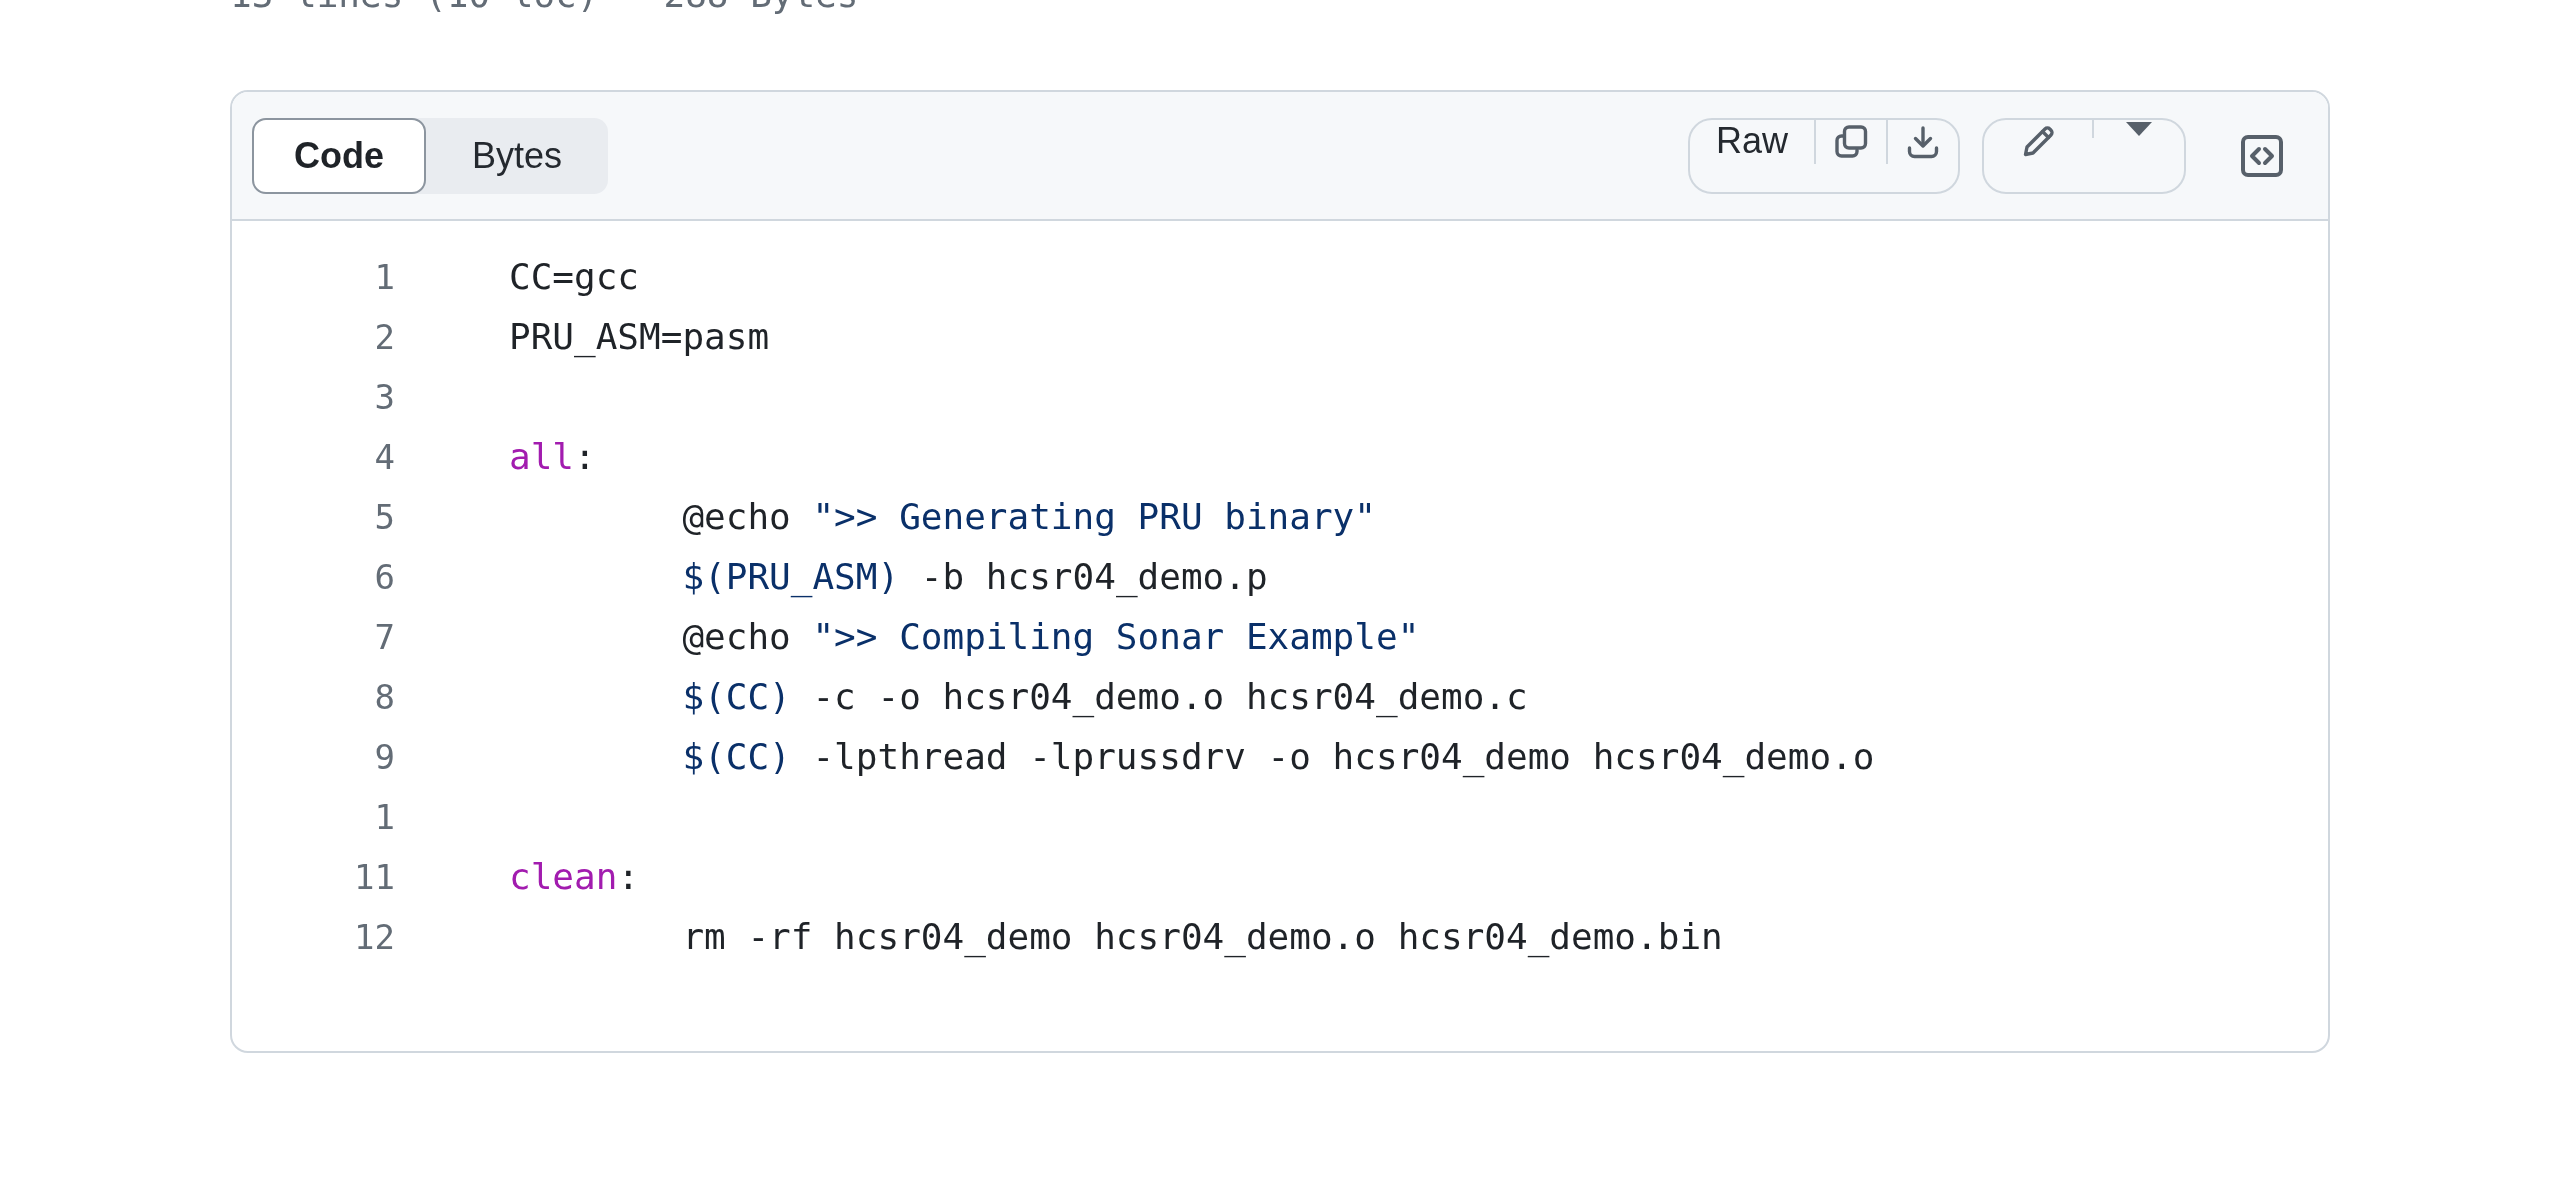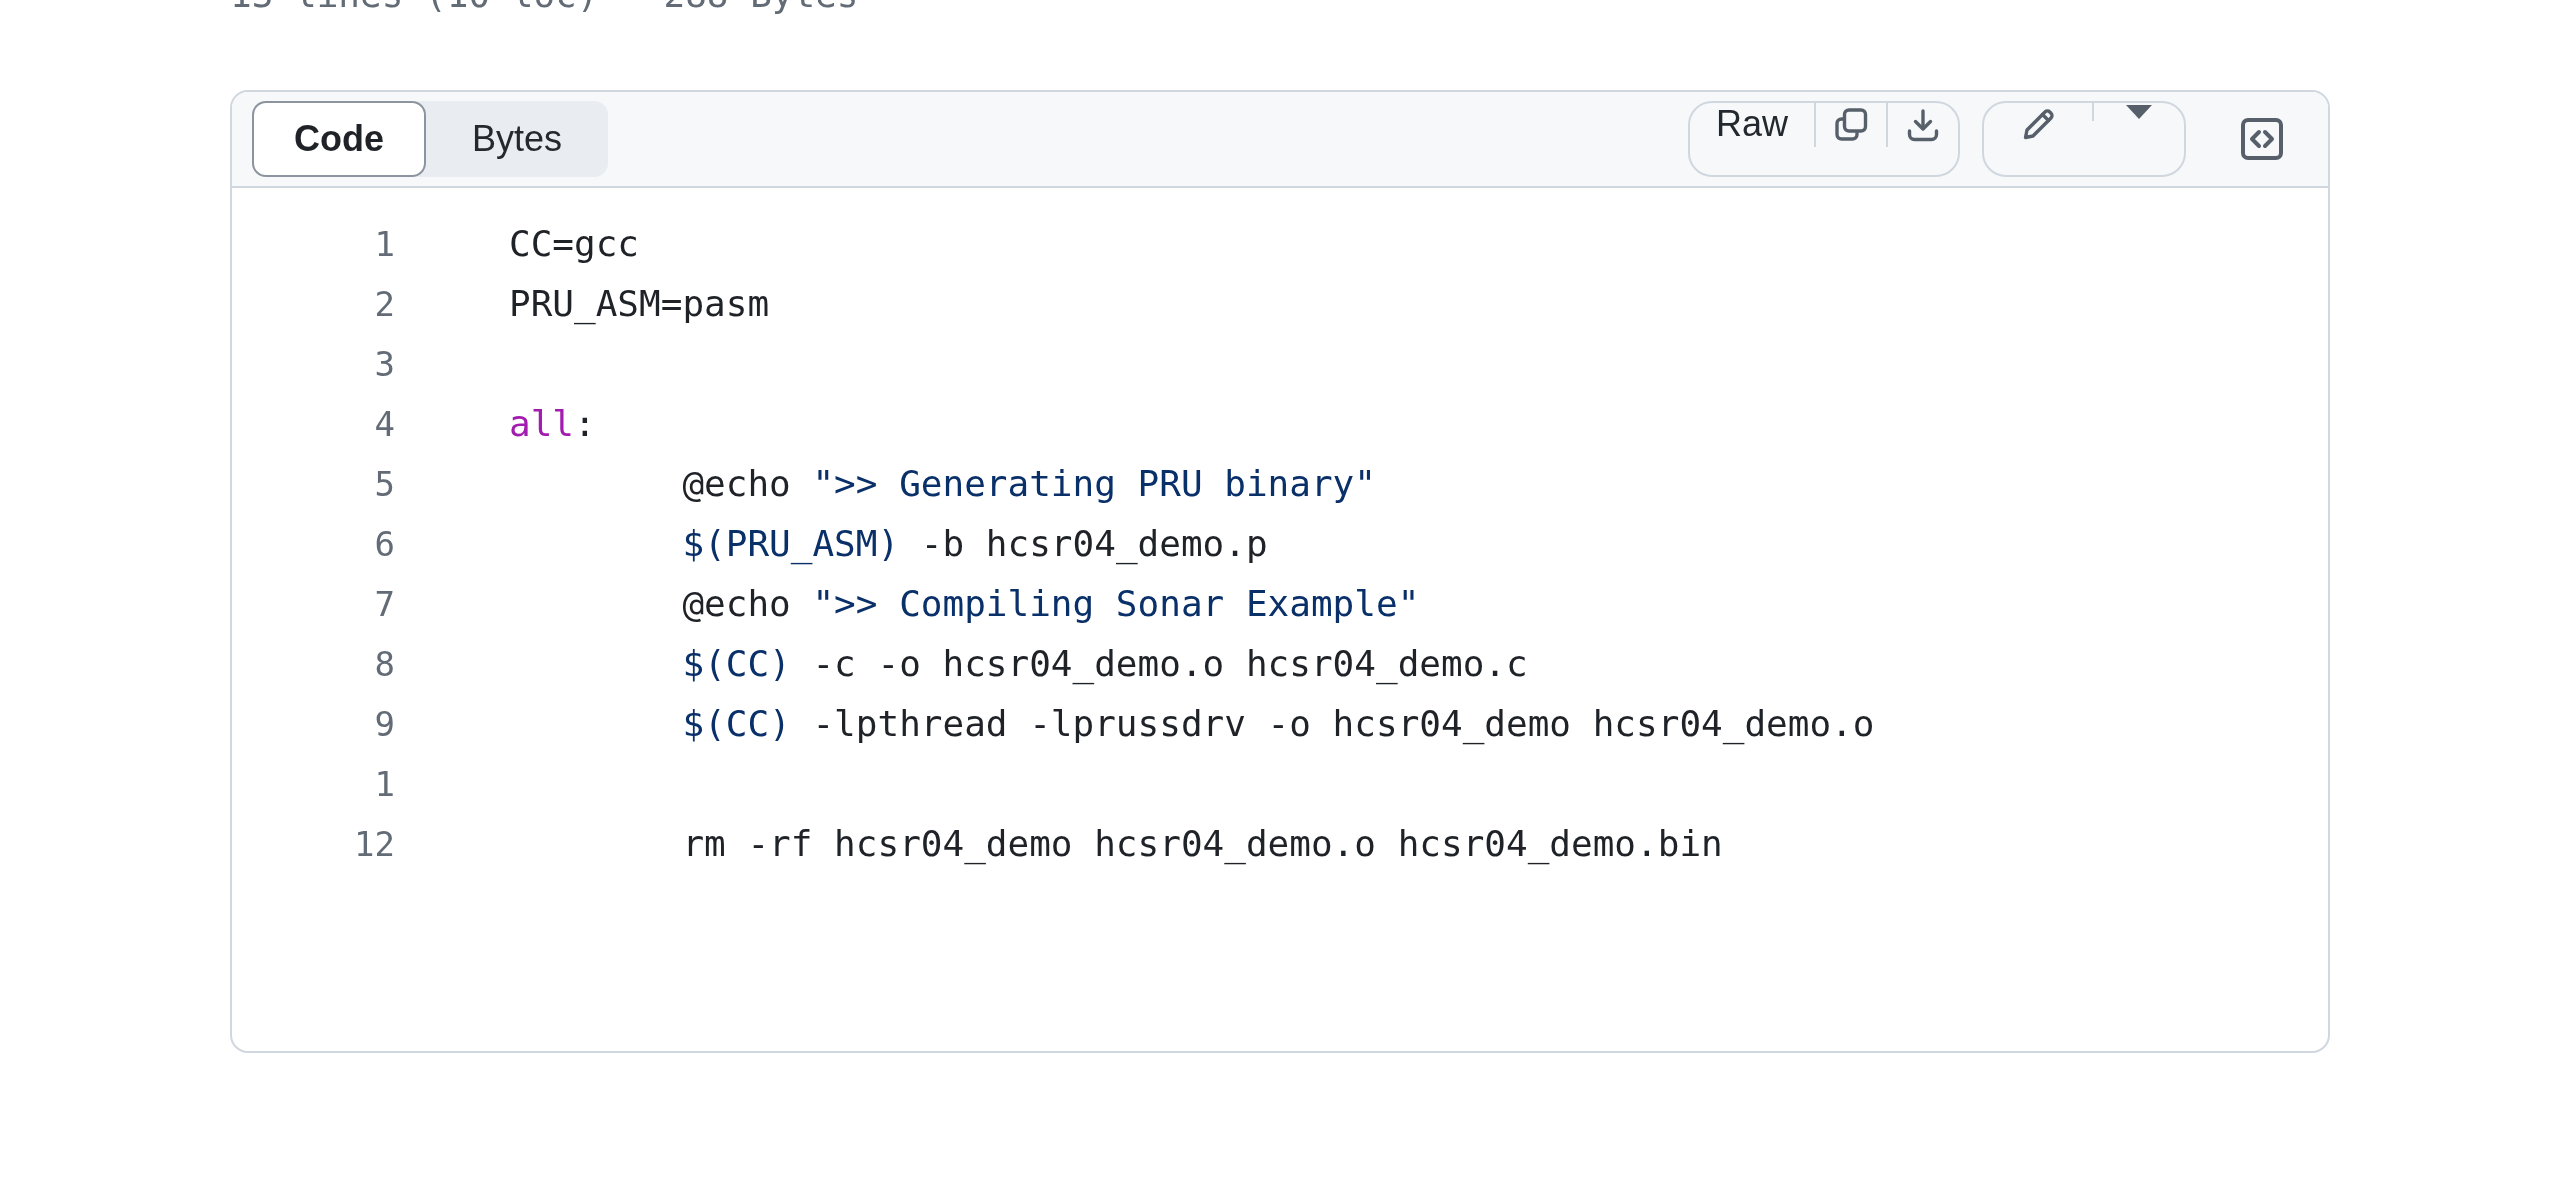--- a/index.html
+++ b/index.html
@@ -10,21 +10,21 @@
   
   .meta-line { position:absolute; left:230px; top:-26px;
                font-family:"DejaVu Sans Mono", monospace; font-size:36px;
                color:#636c76; white-space:pre; }
 
   
   .file-box { position:absolute; left:230px; top:90px; width:2100px; height:963px;
               background:#ffffff; border:2px solid #d0d7de; border-radius:18px; }
 
   
-  .file-header { display:flex; align-items:center; height:96px; background:#f6f8fa;
+  .file-header { display:flex; align-items:center; height:129px; background:#f6f8fa;
                  border-bottom:2px solid #d0d7de; border-radius:16px 16px 0 0;
                  padding:0 20px; }
 
   .seg-control { display:flex; align-items:stretch; height:76px; background:#e9ecf0;
                  border-radius:14px; }
   .seg { display:flex; align-items:center; justify-content:center; height:76px;
          border:none; background:transparent; border-radius:14px; cursor:pointer;
          font-family:"Liberation Sans", sans-serif; font-size:36px; color:#24292f;
          padding:0 46px; }
   .seg.active { background:#ffffff; border:2px solid #8c959f; font-weight:700;
@@ -157,20 +157,24 @@
           </div>
           <div class="code-row">
             <div class="line-num">9</div>
             <div class="line-code"><span class="tok-plain">	</span><span class="tok-variable">$(CC)</span><span class="tok-plain"> -lpthread -lprussdrv -o hcsr04_demo hcsr04_demo.o</span></div>
           </div>
           <div class="code-row">
             <div class="line-num">1</div>
             <div class="line-code"></div>
           </div>
           <div class="code-row">
+            <div class="line-num">11</div>
+            <div class="line-code"><span class="tok-target">clean</span><span class="tok-plain">:</span></div>
+          </div>
+          <div class="code-row">
             <div class="line-num">12</div>
             <div class="line-code"><span class="tok-plain">	rm -rf hcsr04_demo hcsr04_demo.o hcsr04_demo.bin</span></div>
           </div>
         </div>
     </div>
 
   </div>
 </div>
 
 </body></html>

